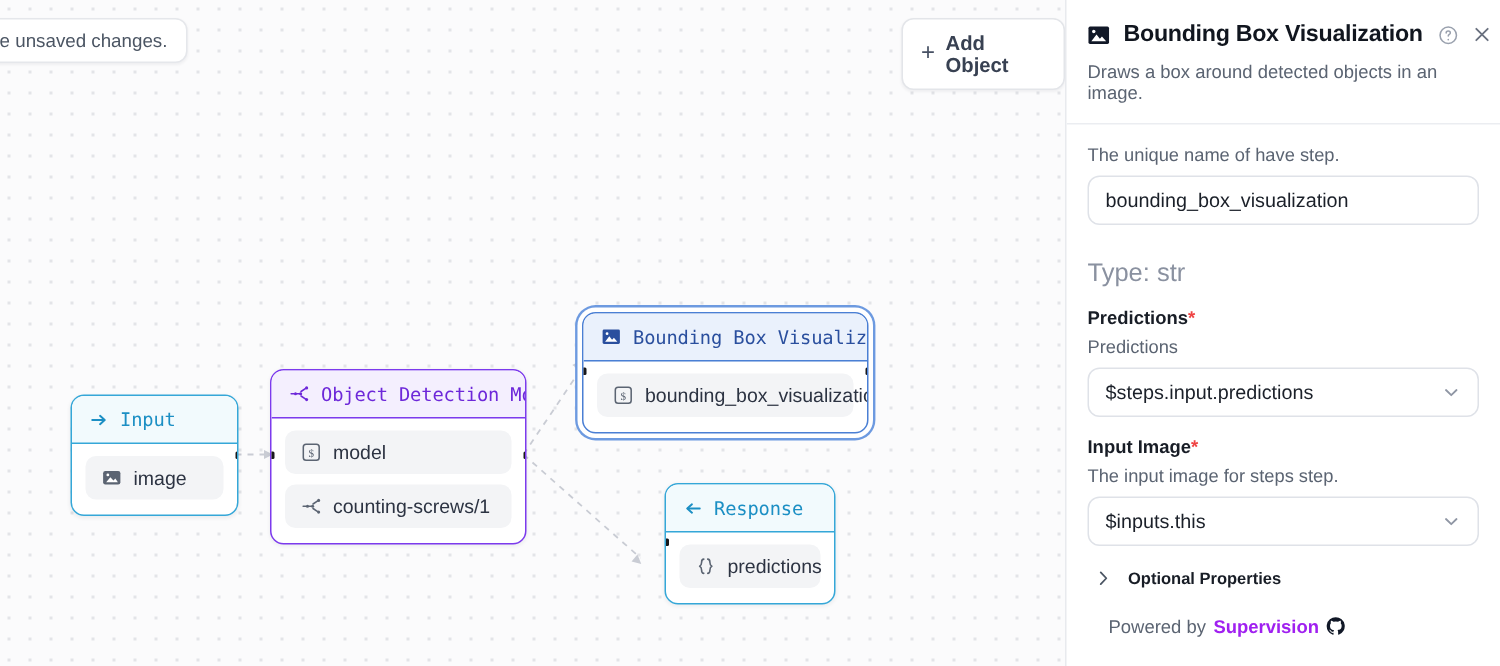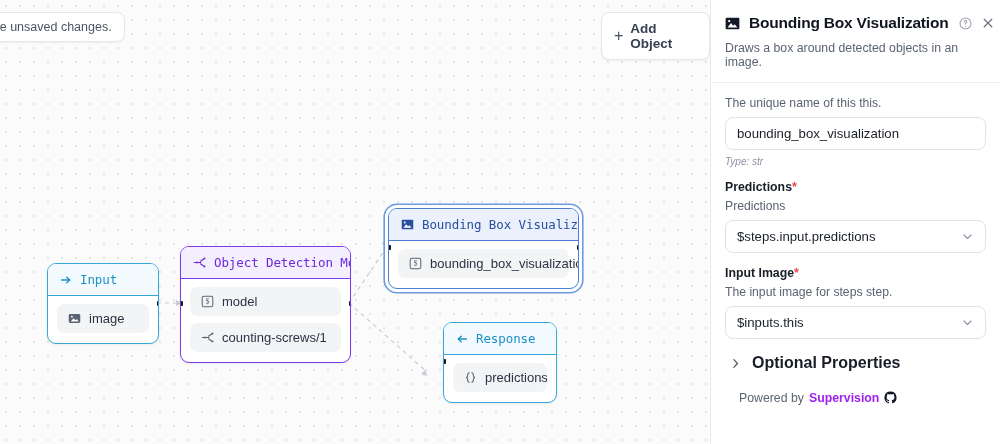--- a/index.html
+++ b/index.html
@@ -98,25 +98,25 @@
   .f-label{font-size:12.3px;font-weight:700;color:#181d26;margin-bottom:5px;}
   .f-label .req{color:#ef4444;font-weight:700;}
   .f-hint{font-size:12.2px;color:#5b6472;margin-bottom:7px;}
   .f-input{
     box-sizing:border-box;width:100%;height:33px;
     border:1px solid #dfe2e8;border-radius:8px;background:#fff;
     display:flex;align-items:center;padding:0 11px;
     font-size:13.2px;color:#1b2029;
   }
   .f-input .val{flex:1;white-space:nowrap;overflow:hidden;text-overflow:ellipsis;}
-  .f-type{font-size:10px;color:#8a91a0;margin-top:6px;font-style:italic;}
+  .f-type{font-size:17px;color:#8a91a0;margin-top:22px;}
   .f-group{margin-bottom:13px;}
   .chev{color:#8f96a4;flex:0 0 auto;}
   .opt-row{display:flex;align-items:center;gap:10px;padding:2px 0 0 4px;margin-top:4px;cursor:pointer;}
-  .opt-row .lbl{font-size:16px;font-weight:700;color:#181d26;}
+  .opt-row .lbl{font-size:11px;font-weight:700;color:#181d26;}
   .powered{padding:19px 14px 0 14px;font-size:12.3px;color:#5b6472;display:flex;align-items:flex-start;gap:5px;}
   .powered .sv{color:#a020f0;font-weight:700;}
 </style>
 </head>
 <body>
 
 <div id="app">
 
   <div id="canvas">
 
@@ -289,21 +289,21 @@
         </span>
       </div>
     </div>
 
     <div class="p-desc">Draws a box around detected objects in an image.</div>
     <div class="p-div"></div>
 
     <div class="p-body">
 
       <div class="f-group">
-        <div class="f-hint">The unique name of this this.</div>
+        <div class="f-hint">The unique name of have step.</div>
         <div class="f-input">
           <span class="val">bounding_box_visualization</span>
         </div>
         <div class="f-type">Type: str</div>
       </div>
 
       <div class="f-group">
         <div class="f-label">
           <span>Predictions</span><span class="req">*</span>
         </div>

